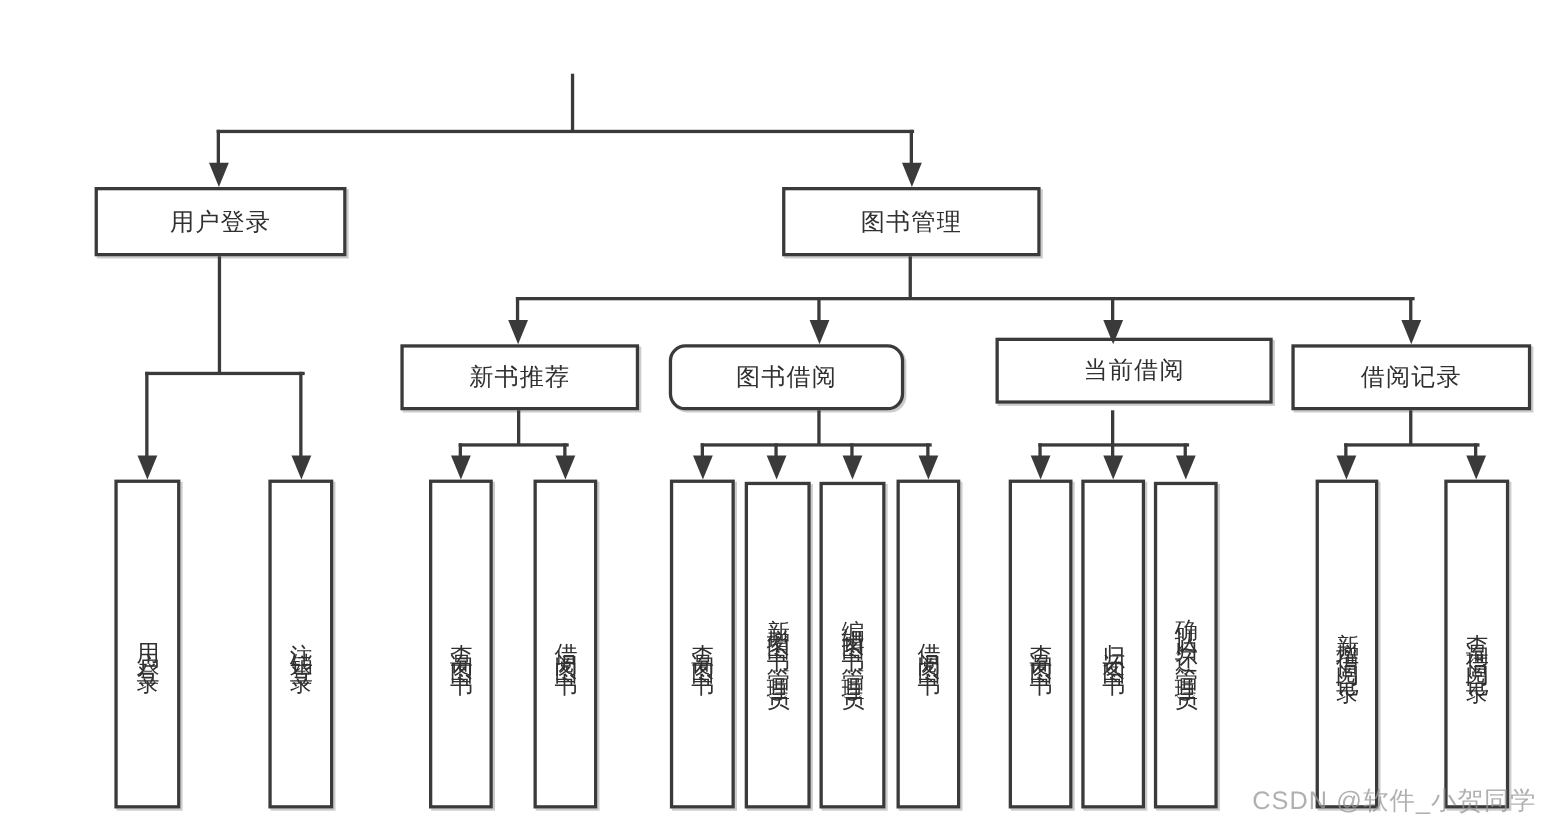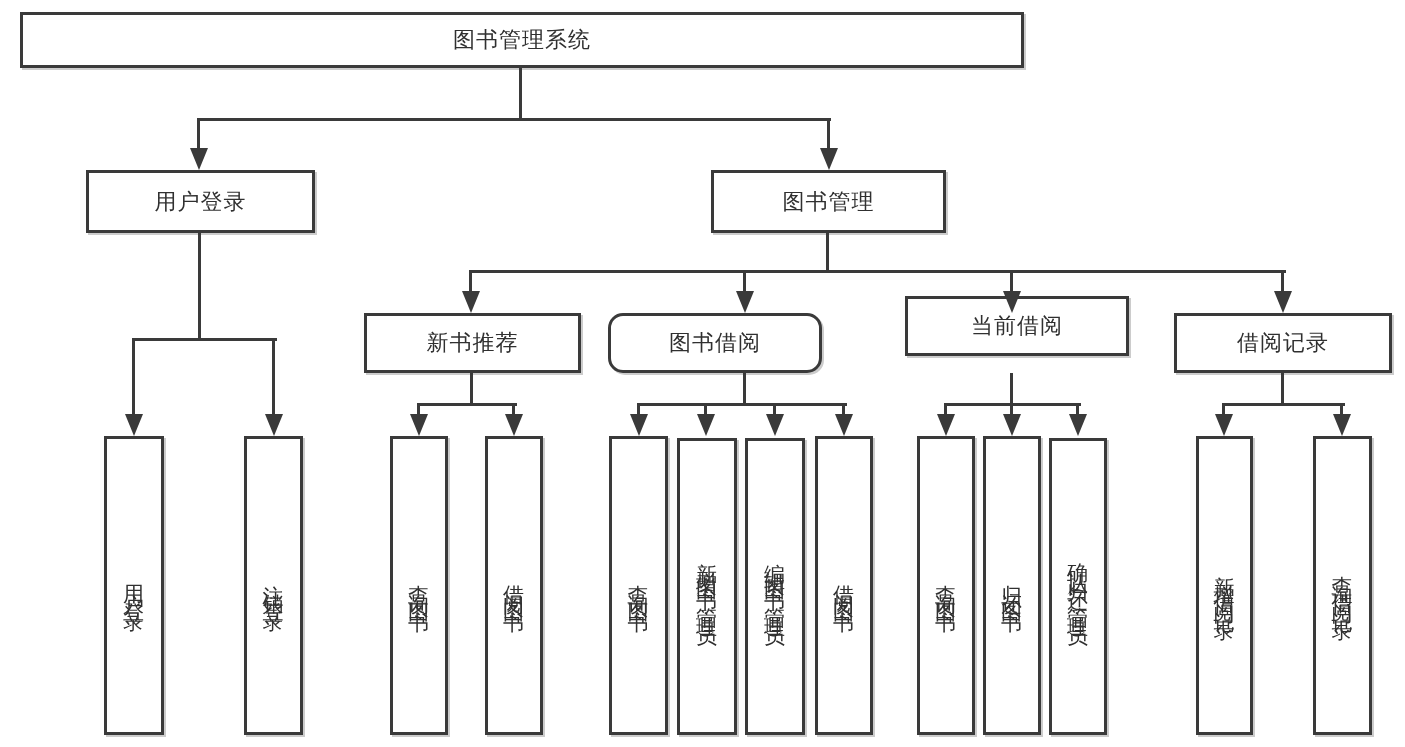--- a/index.html
+++ b/index.html
@@ -50,38 +50,35 @@
     color:rgba(150,150,150,.75);
     letter-spacing:1px;
     white-space:nowrap;
   }
 </style>
 </head>
 <body>
 
 <div id="stage">
 
-  <div class="box" style="left:20px;top:12px;width:1004px;height:56px;">
-    <span class="hlabel">图书管理系统</span>
-  </div>
 
   <div class="box" style="left:86px;top:170px;width:229px;height:63px;">
     <span class="hlabel">用户登录</span>
   </div>
   <div class="box" style="left:364px;top:313px;width:217px;height:60px;">
     <span class="hlabel">新书推荐</span>
   </div>
 
   <div class="box" style="left:711px;top:170px;width:235px;height:63px;">
     <span class="hlabel">图书管理</span>
   </div>
   <div class="box" style="left:608px;top:313px;width:214px;height:60px;border-radius:15px;">
     <span class="hlabel">图书借阅</span>
   </div>
-  <div class="box" style="left:905px;top:296px;width:224px;height:60px;text-align:right;">
+  <div class="box" style="left:905px;top:307px;width:252px;height:60px;text-align:right;">
     <span class="hlabel">当前借阅</span>
   </div>
   <div class="box" style="left:1174px;top:313px;width:218px;height:60px;">
     <span class="hlabel">借阅记录</span>
   </div>
 
   <div class="box" style="left:104px;top:436px;width:60px;height:299px;">
     <span class="vlabel">用户登录</span>
   </div>
   <div class="box" style="left:244px;top:436px;width:59px;height:299px;">
@@ -191,14 +188,15 @@
 
   <div>
     <div class="vline" style="left:1281px;top:373px;height:32px;"></div>
     <div class="hline" style="left:1222px;top:403px;width:123px;"></div>
     <div class="vline" style="left:1222px;top:403px;height:13px;"></div>
     <div class="vline" style="left:1340px;top:403px;height:13px;"></div>
     <div class="ah" style="left:1215px;top:414px;"></div>
     <div class="ah" style="left:1333px;top:414px;"></div>
   </div>
 
+  <div class="watermark">CSDN @软件_小贺同学</div>
 
 </div>
 
 </body></html>

